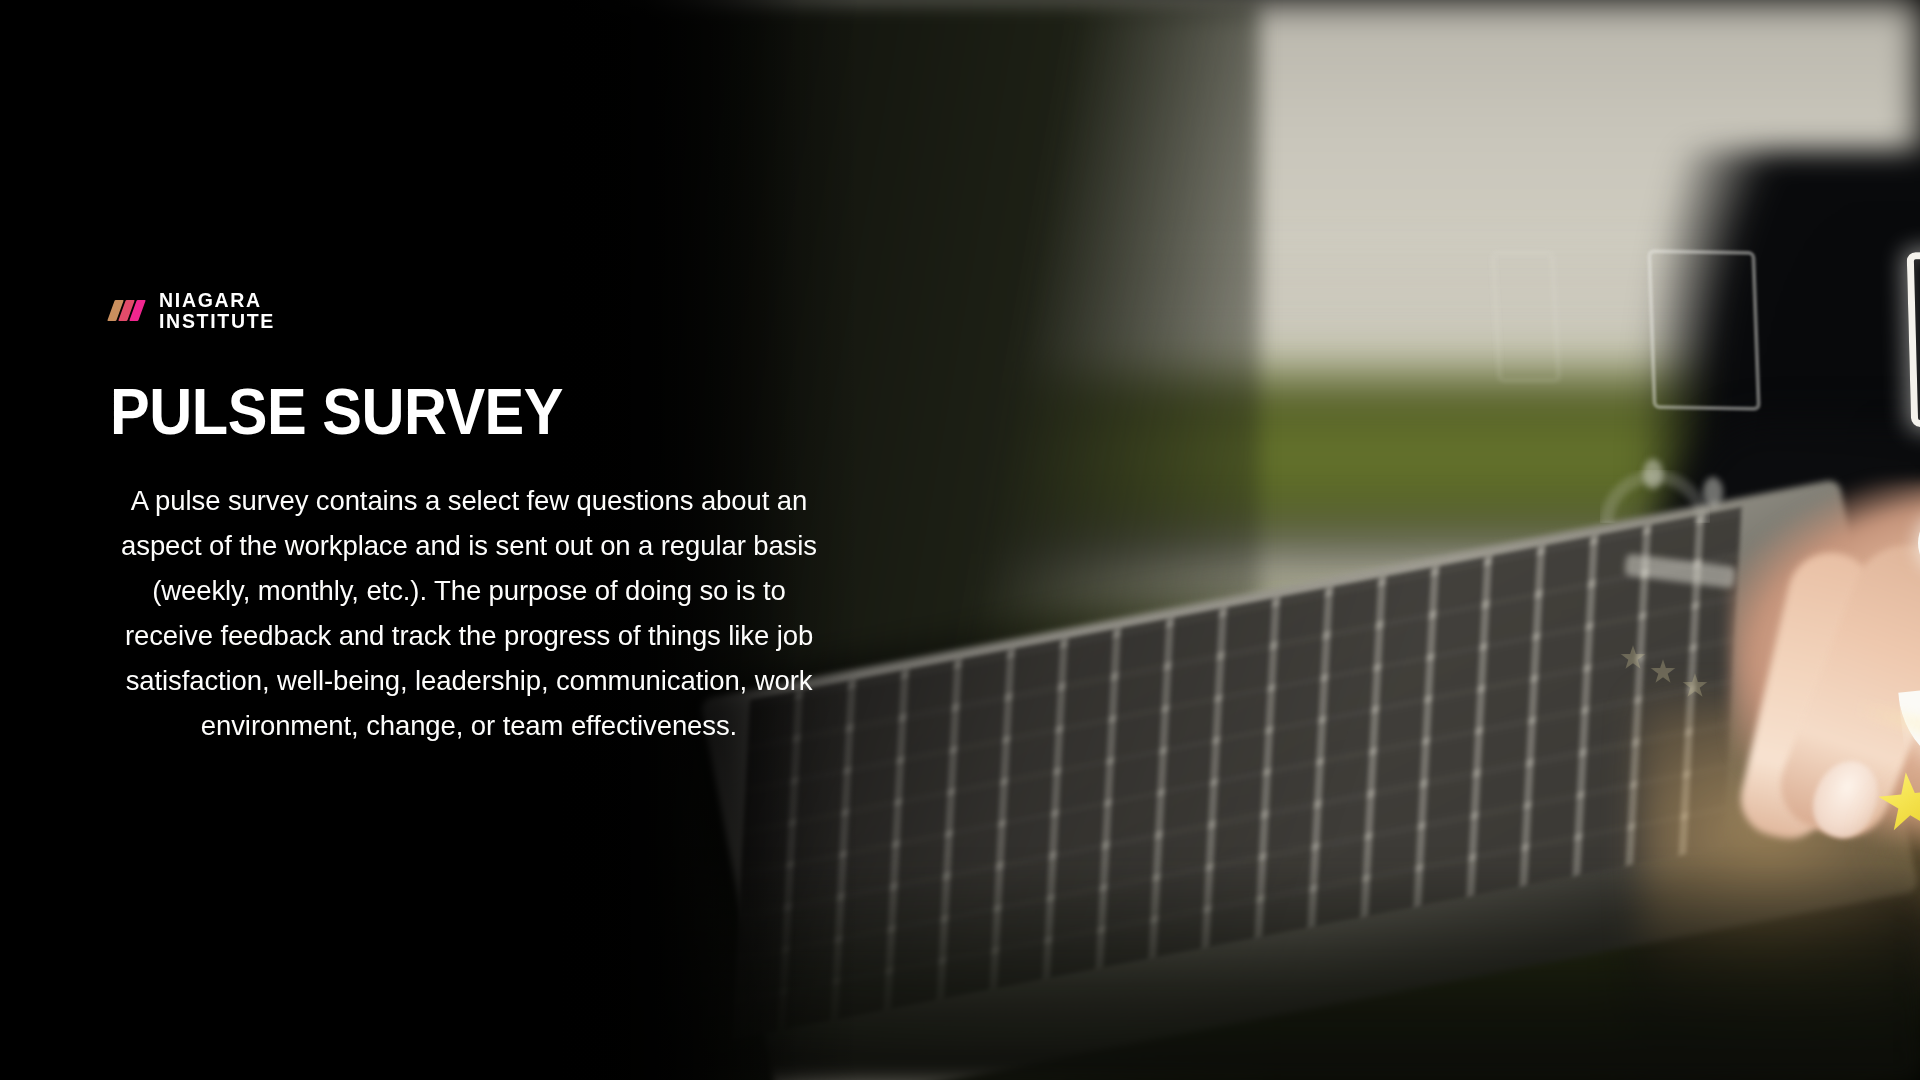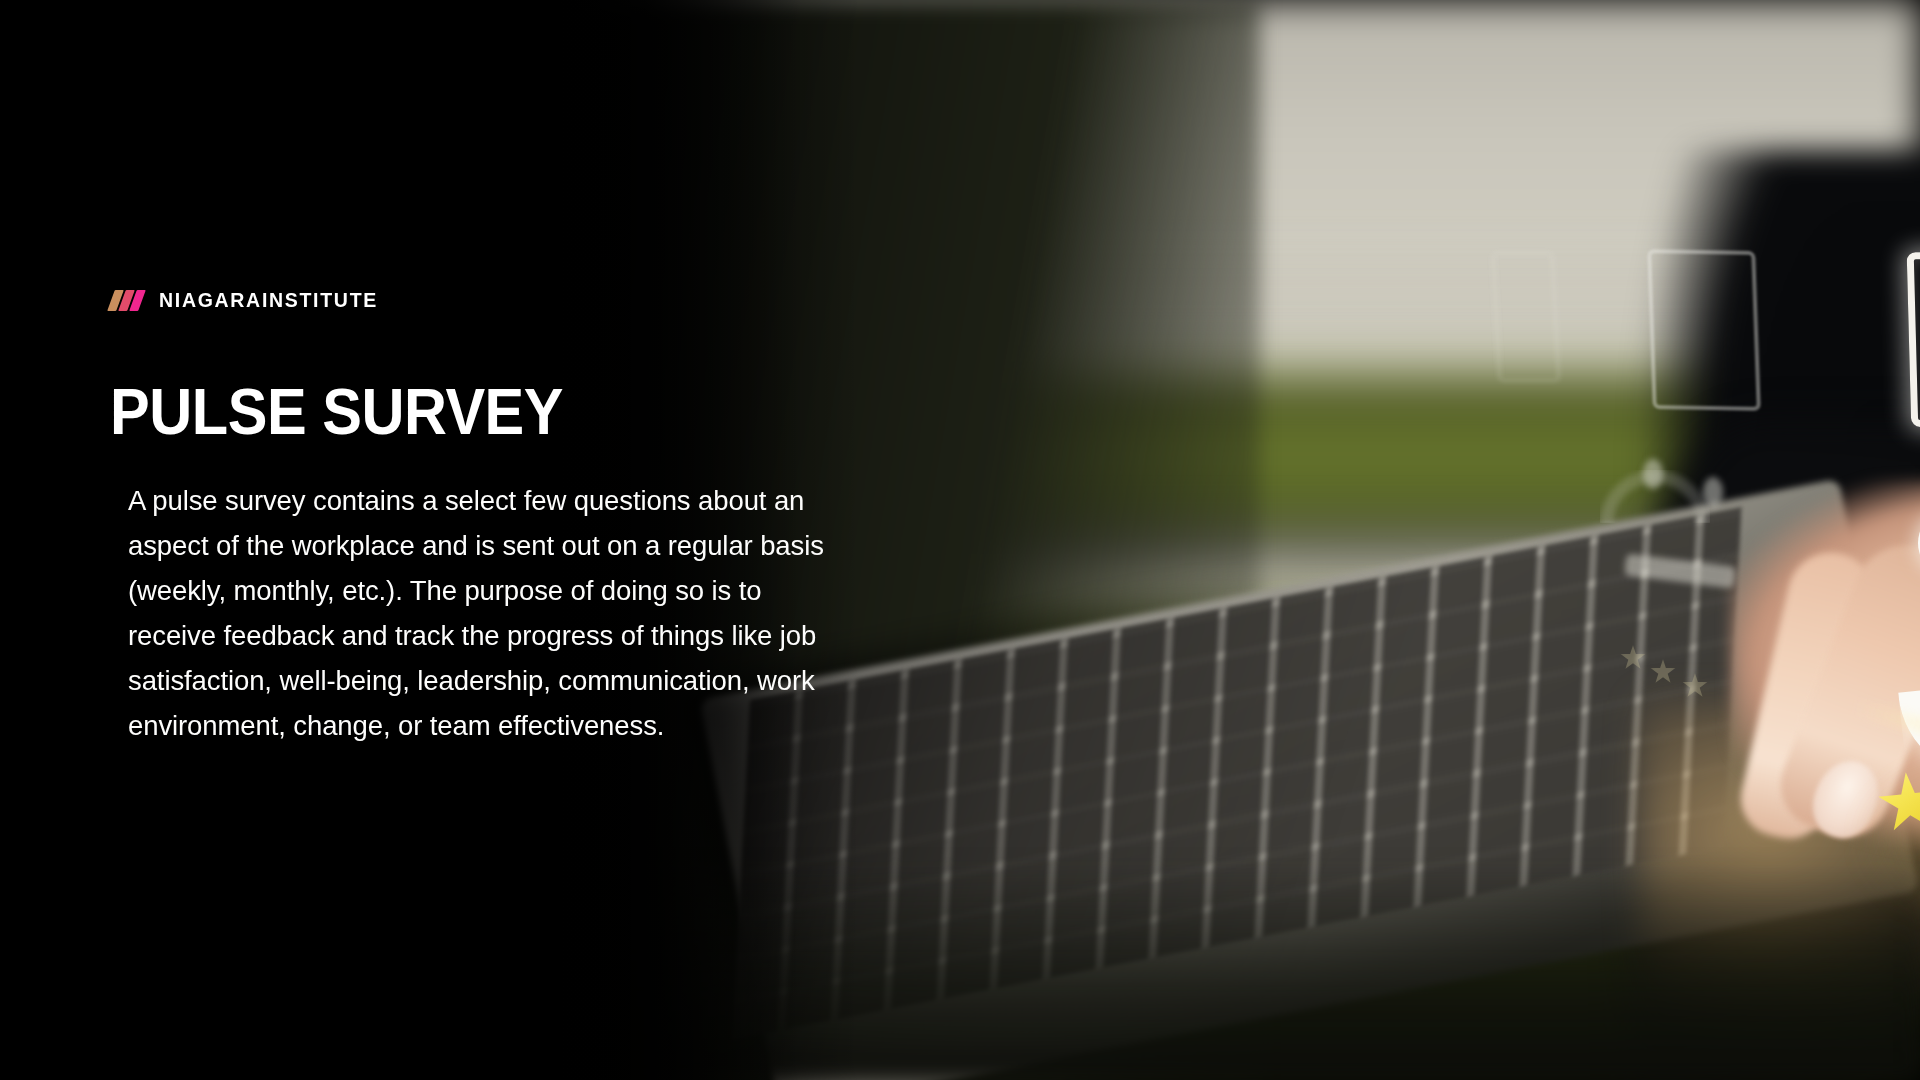--- a/index.html
+++ b/index.html
@@ -325,21 +325,21 @@
     position:absolute; top:0;
     display:block;
     width:9px; height:21px;
     transform:skewX(-20deg);
     border-radius:1px;
   }
   .logo-mark i:nth-child(1){ left:1px;  background:#c98f5e; }
   .logo-mark i:nth-child(2){ left:12px; background:#e14b6a; }
   .logo-mark i:nth-child(3){ left:23px; background:#f0268f; }
   .logo-words {
-    display:flex; 
+    display:flex; flex-direction:column;
     line-height:1.06;
     text-decoration:underline;
   }
   .logo-words span {
     color:#fff;
     font-weight:700;
     font-size:19.5px;
     letter-spacing:1.7px;
     font-family:"Liberation Sans", sans-serif;
   }
@@ -348,28 +348,29 @@
     color:#fff;
     font-family:"Liberation Sans", sans-serif;
     font-weight:700;
     font-size:64px;
     letter-spacing:-0.5px;
     transform:scaleX(0.93);
     transform-origin:left center;
     white-space:nowrap;
   }
   .body-copy {
-    position:absolute; left:18px; top:478px;
+    position:absolute; left:0; top:478px;
     width:718px;
     color:#fdfdfc;
     font-family:"Liberation Sans", sans-serif;
     font-size:27.5px;
     line-height:45px;
     font-weight:400;
     letter-spacing:-0.1px;
+    text-align:center;
   }
 </style>
 </head>
 <body>
 
 <div class="stage">
 
   <div class="photo">
     <div class="bg-sky"></div>
     <div class="bg-horizon"></div>

